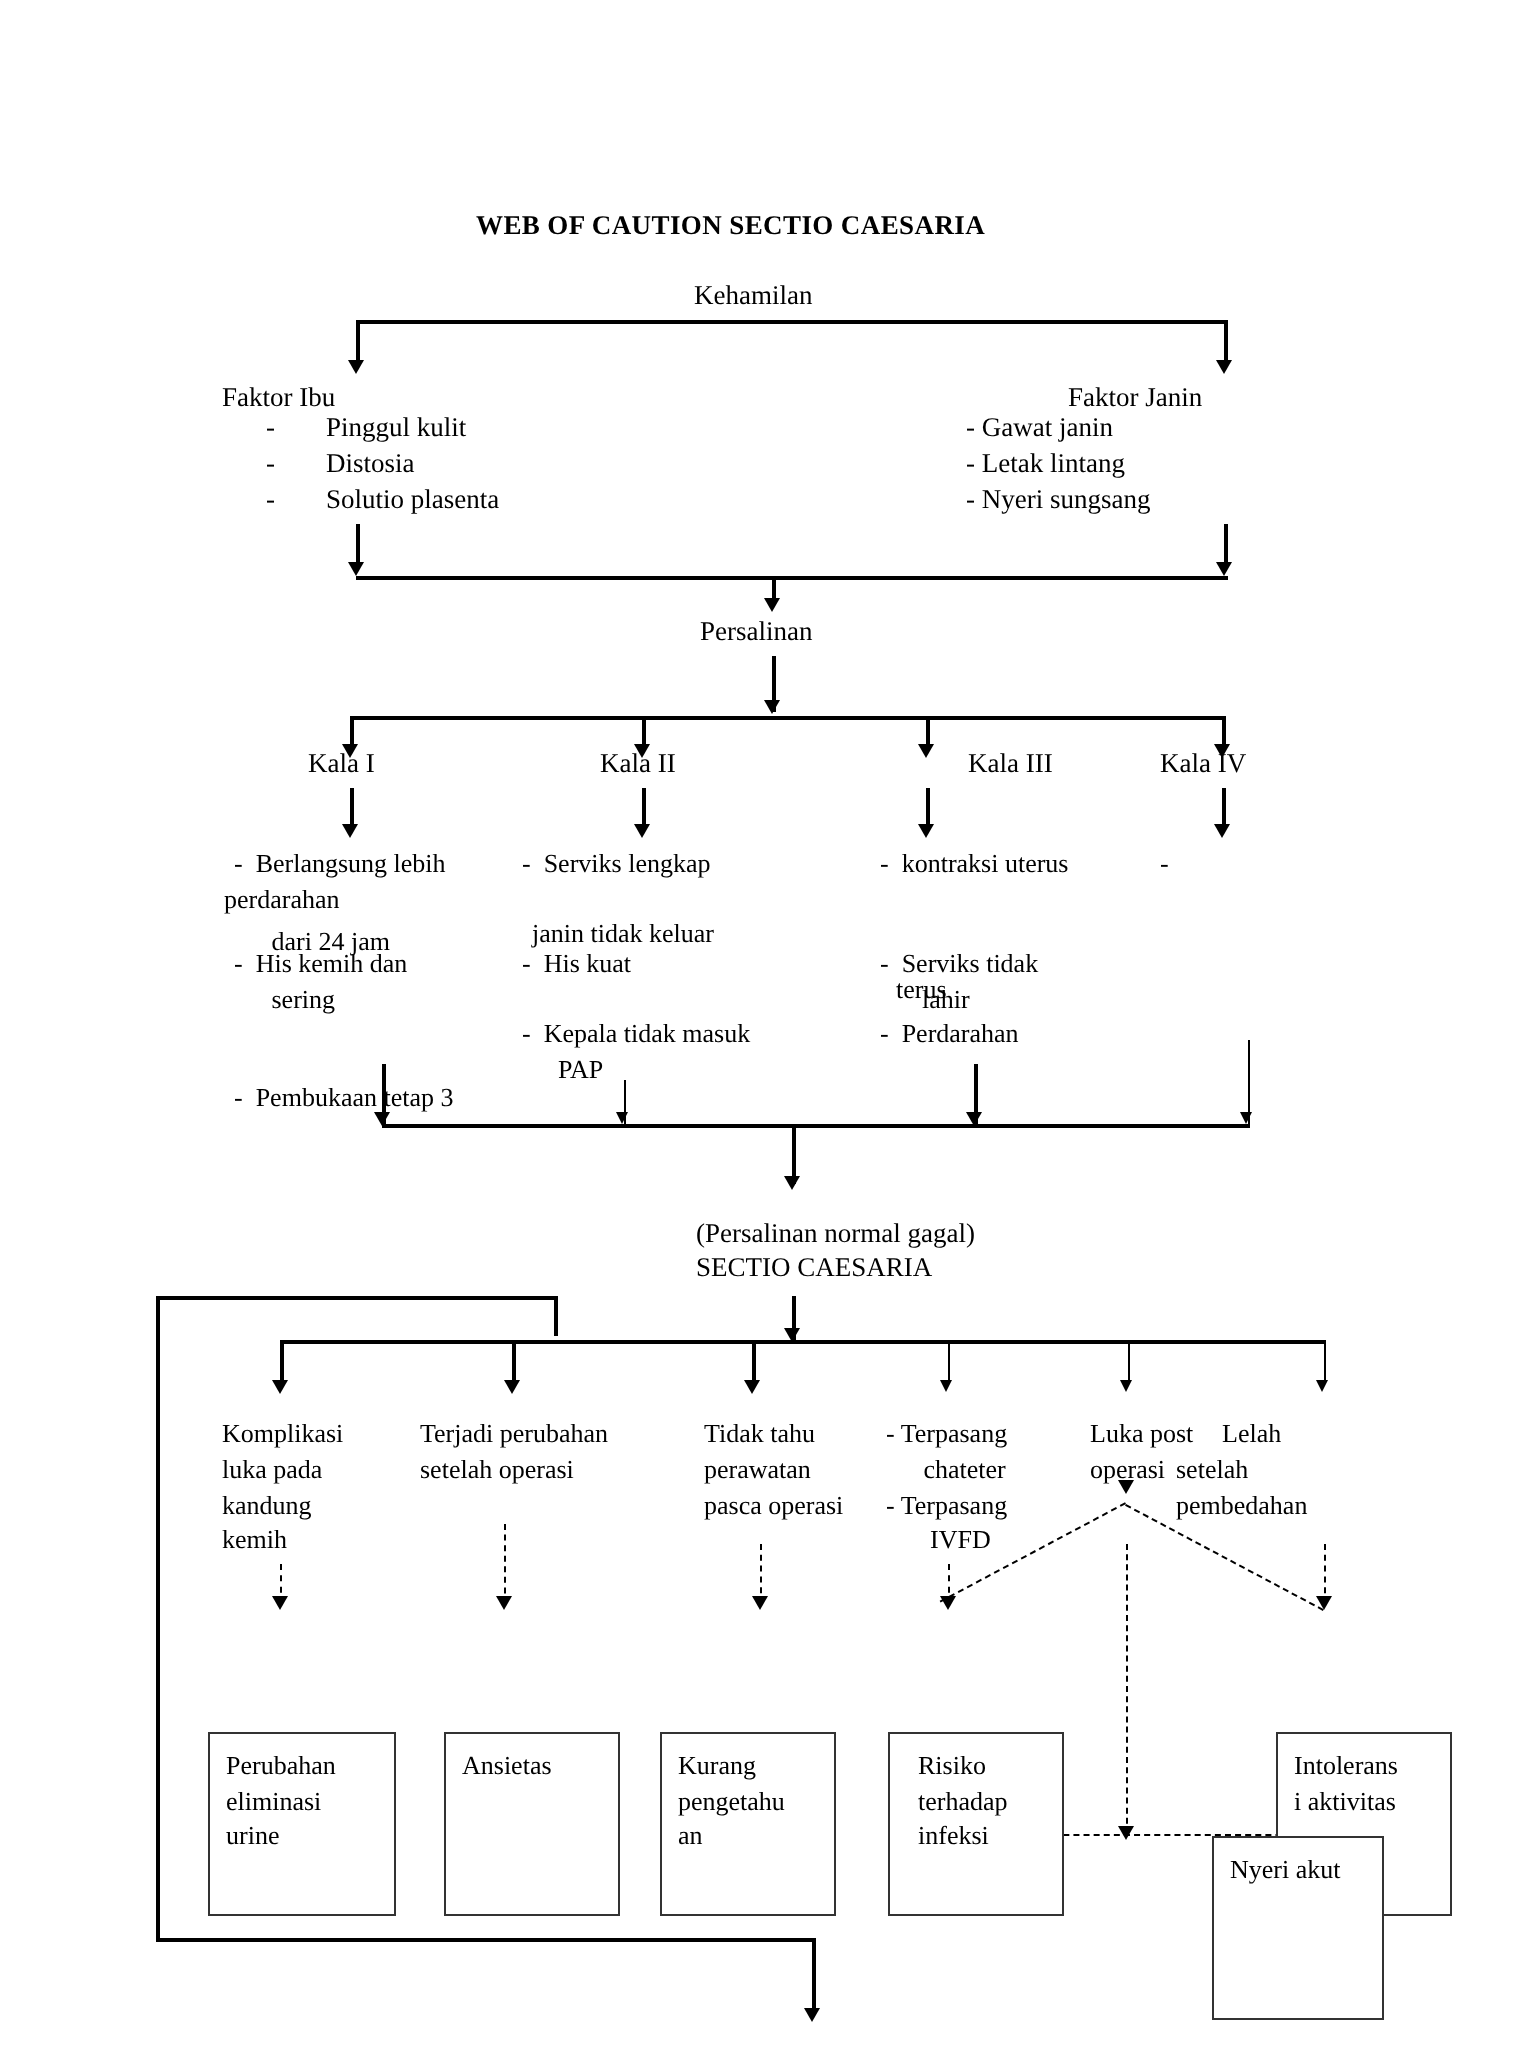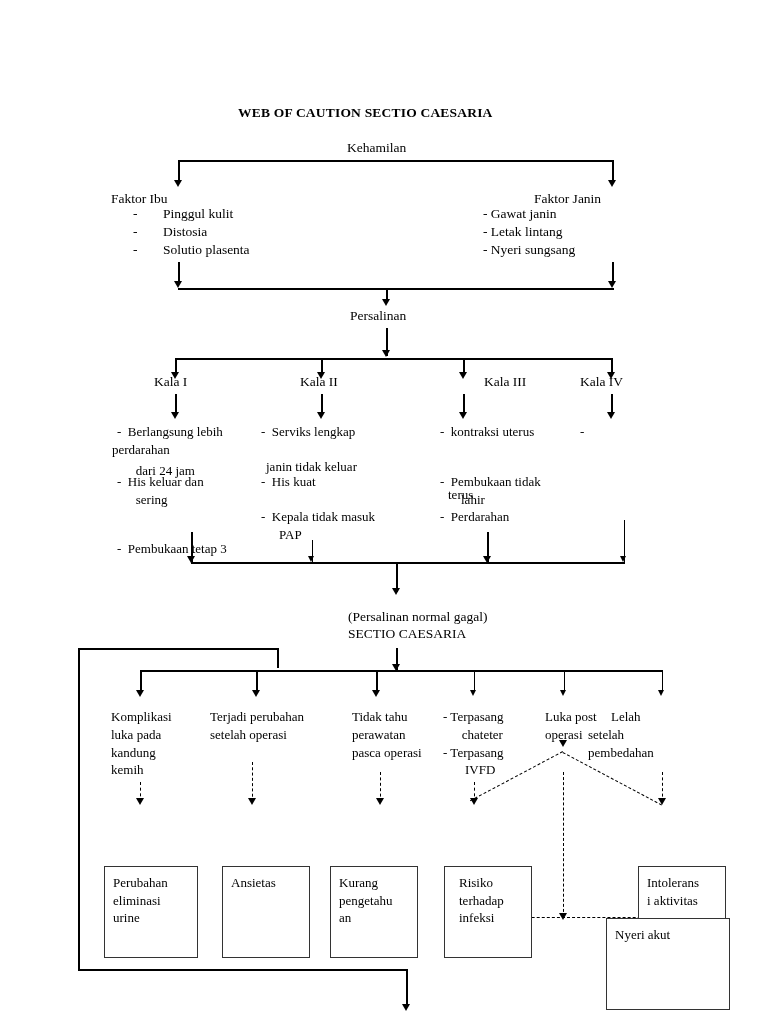--- a/index.html
+++ b/index.html
@@ -98,33 +98,33 @@
   <div class="v" style="left:321px;top:394px;height:20px;"></div>
   <div class="ar" style="left:317px;top:412px;"></div>
   <div class="v" style="left:463px;top:394px;height:20px;"></div>
   <div class="ar" style="left:459px;top:412px;"></div>
   <div class="v" style="left:611px;top:394px;height:20px;"></div>
   <div class="ar" style="left:607px;top:412px;"></div>
 
   <div class="t sm" style="left:117px;top:424px;">-  Berlangsung lebih</div>
   <div class="t sm" style="left:112px;top:442px;">perdarahan</div>
   <div class="t sm" style="left:126px;top:463px;">   dari 24 jam</div>
-  <div class="t sm" style="left:117px;top:474px;">-  His keluar dan</div>
+  <div class="t sm" style="left:117px;top:474px;">-  His kemih dan</div>
   <div class="t sm" style="left:126px;top:492px;">   sering</div>
   <div class="t sm" style="left:117px;top:509px;margin-top:32px;">-  Pembukaan tetap 3</div>
 
   <div class="t sm" style="left:261px;top:424px;">-  Serviks lengkap</div>
   <div class="t sm" style="left:266px;top:459px;">janin tidak keluar</div>
   <div class="t sm" style="left:261px;top:474px;">-  His kuat</div>
   <div class="t sm" style="left:261px;top:509px;">-  Kepala tidak masuk</div>
   <div class="t sm" style="left:266px;top:527px;">    PAP</div>
 
   <div class="t sm" style="left:440px;top:424px;">-  kontraksi uterus</div>
   <div class="t sm" style="left:448px;top:459px;margin-top:28px;">terus</div>
-  <div class="t sm" style="left:440px;top:474px;">-  Pembukaan tidak</div>
+  <div class="t sm" style="left:440px;top:474px;">-  Serviks tidak</div>
   <div class="t sm" style="left:448px;top:492px;">    lahir</div>
   <div class="t sm" style="left:440px;top:509px;">-  Perdarahan</div>
 
   <div class="t sm" style="left:580px;top:424px;">-</div>
 
   <div class="v" style="left:191px;top:532px;height:30px;"></div>
   <div class="ar" style="left:187px;top:556px;"></div>
   <div class="vt" style="left:312px;top:540px;height:22px;"></div>
   <div class="ar-sm" style="left:308px;top:556px;"></div>
   <div class="v" style="left:487px;top:532px;height:30px;"></div>
@@ -235,17 +235,17 @@
     <div>terhadap</div>
     <div>infeksi</div>
   </div>
 
   <div class="box" style="left:638px;top:866px;width:88px;height:92px;">
     <div>Intolerans</div>
     <div>i aktivitas</div>
   </div>
 
 
-  <div class="box" style="left:606px;top:918px;width:124px;height:92px;">
+  <div class="box" style="left:606px;top:918px;width:86px;height:92px;">
     <div>Nyeri akut</div>
   </div>
 
 </div>
 
 </body></html>

